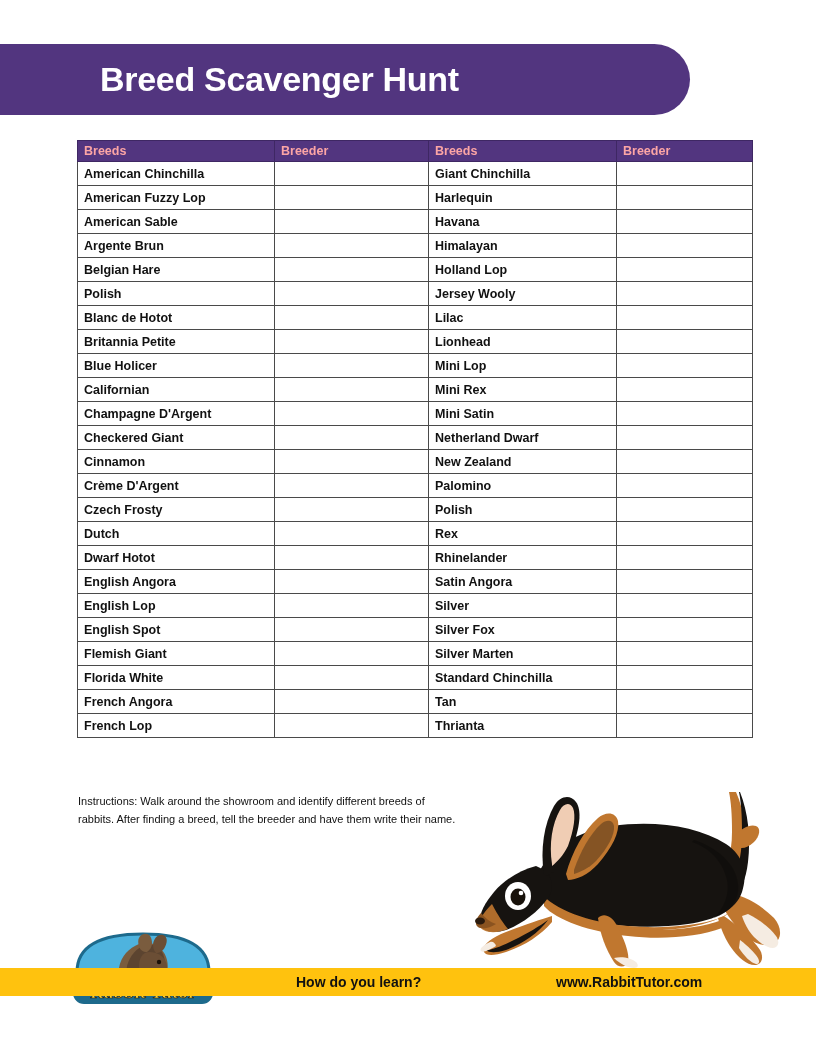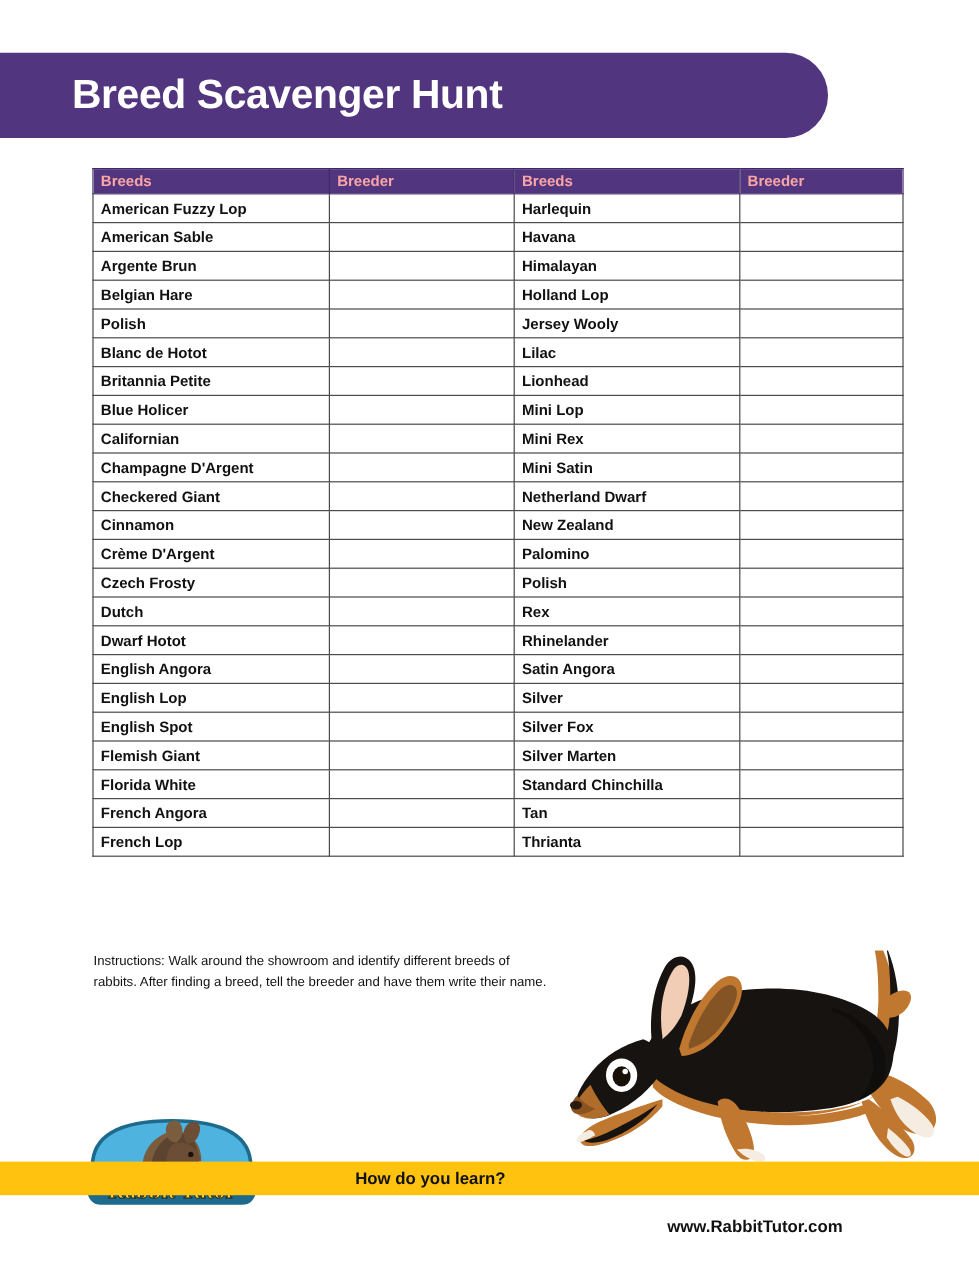--- a/index.html
+++ b/index.html
@@ -29,20 +29,21 @@
     display: flex;
     align-items: center;
   }
   .banner-title {
     color: #ffffff;
     font-size: 34px;
     font-weight: bold;
     letter-spacing: -0.3px;
     padding-left: 60px;
     white-space: nowrap;
+    margin-left: 40px;
   }
 
   
   .sheet-table {
     position: absolute;
     left: 77px;
     top: 140px;
     width: 675px;
     border-collapse: collapse;
     table-layout: fixed;
@@ -122,21 +123,20 @@
     white-space: nowrap;
   }
   .footer-url {
     position: absolute;
     left: 556px;
     top: 974px;
     font-size: 14px;
     font-weight: bold;
     color: #111111;
     white-space: nowrap;
-    margin-top: 40px;
   }
 </style>
 </head>
 <body>
 
 <div class="banner">
   <span class="banner-title">Breed Scavenger Hunt</span>
 </div>
 
 <table class="sheet-table">
@@ -149,20 +149,26 @@
   <thead>
     <tr>
       <th>Breeds</th>
       <th>Breeder</th>
       <th>Breeds</th>
       <th>Breeder</th>
     </tr>
   </thead>
   <tbody id="table-body">
       <tr>
+        <td>American Chinchilla</td>
+        <td class="blank"></td>
+        <td>Giant Chinchilla</td>
+        <td class="blank"></td>
+      </tr>
+      <tr>
         <td>American Fuzzy Lop</td>
         <td class="blank"></td>
         <td>Harlequin</td>
         <td class="blank"></td>
       </tr>
       <tr>
         <td>American Sable</td>
         <td class="blank"></td>
         <td>Havana</td>
         <td class="blank"></td>

